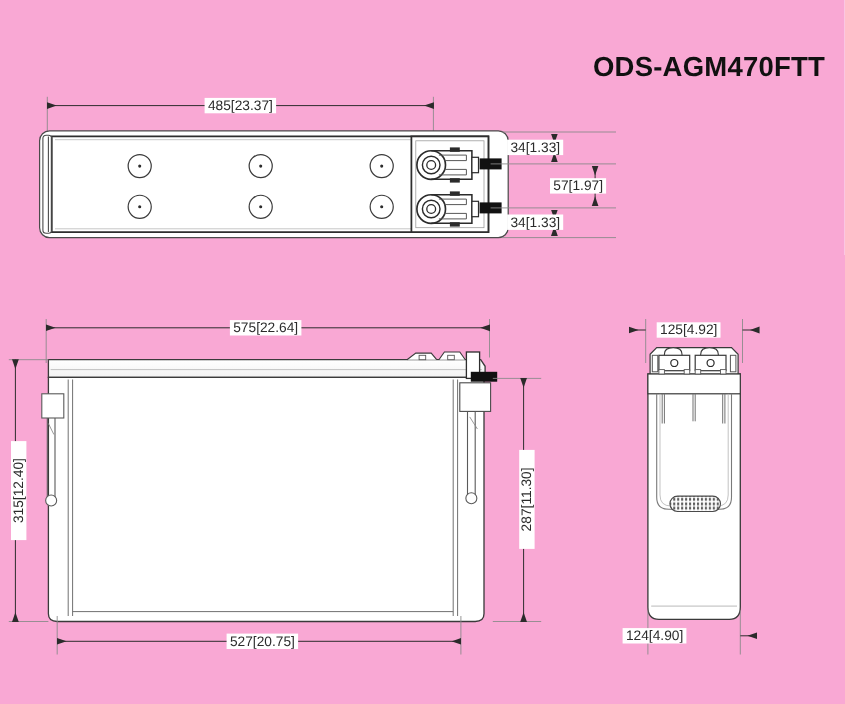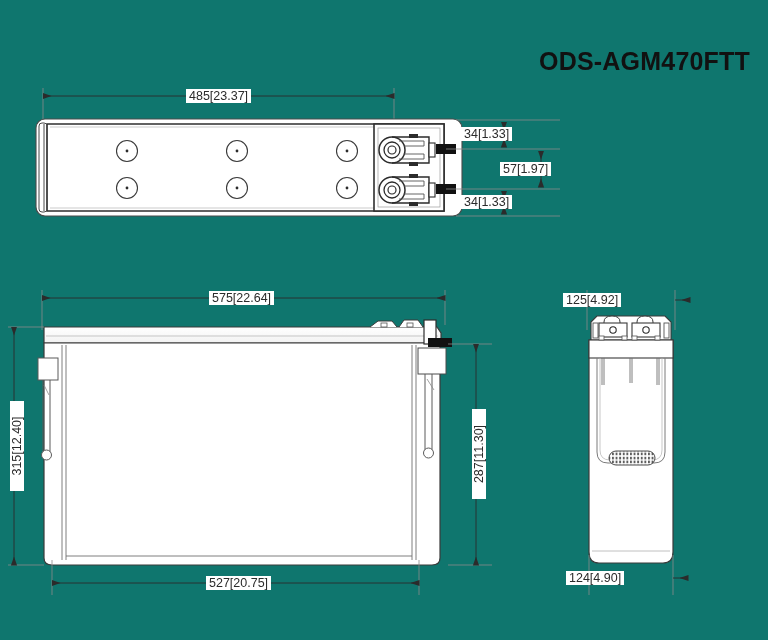--- a/index.html
+++ b/index.html
@@ -12,21 +12,21 @@
     width: 768px;
     height: 640px;
     overflow: hidden;
     font-family: "Liberation Sans", sans-serif;
     color: #1a1a1a;
   }
   #drawing-root {
     position: relative;
     width: 768px;
     height: 640px;
-    background: #0f766e;
+    background: #f9a8d4;
   }
   #drawing-svg {
     position: absolute;
     left: 0;
     top: 0;
     width: 768px;
     height: 640px;
     display: block;
   }
   .part-title {
@@ -309,17 +309,17 @@
   <div class="dim-text" style="left:461px; top:195px;">34[1.33]</div>
 
   <div class="dim-text" style="left:209px; top:291px;text-align:center;">575[22.64]</div>
 
   <div class="dim-text" style="left:206px; top:576px;">527[20.75]</div>
 
   <div class="dim-text vertical" style="left:-28px; top:439px; width:84px; text-align:center;">315[12.40]</div>
 
   <div class="dim-text vertical" style="left:434px; top:447px; width:84px; text-align:center;">287[11.30]</div>
 
-  <div class="dim-text" style="left:563px; top:293px;">125[4.92]</div>
+  <div class="dim-text" style="left:597px; top:293px;">125[4.92]</div>
 
   <div class="dim-text" style="left:566px; top:571px;">124[4.90]</div>
 
 </div>
 
 </body></html>

